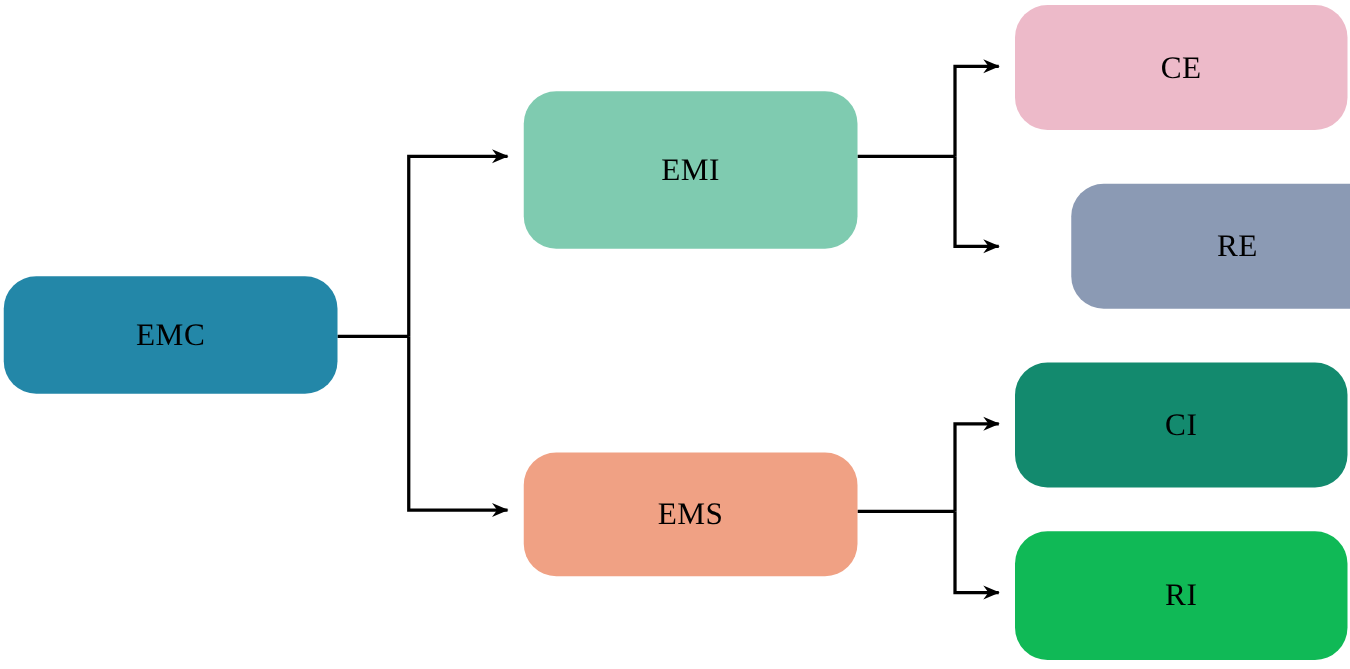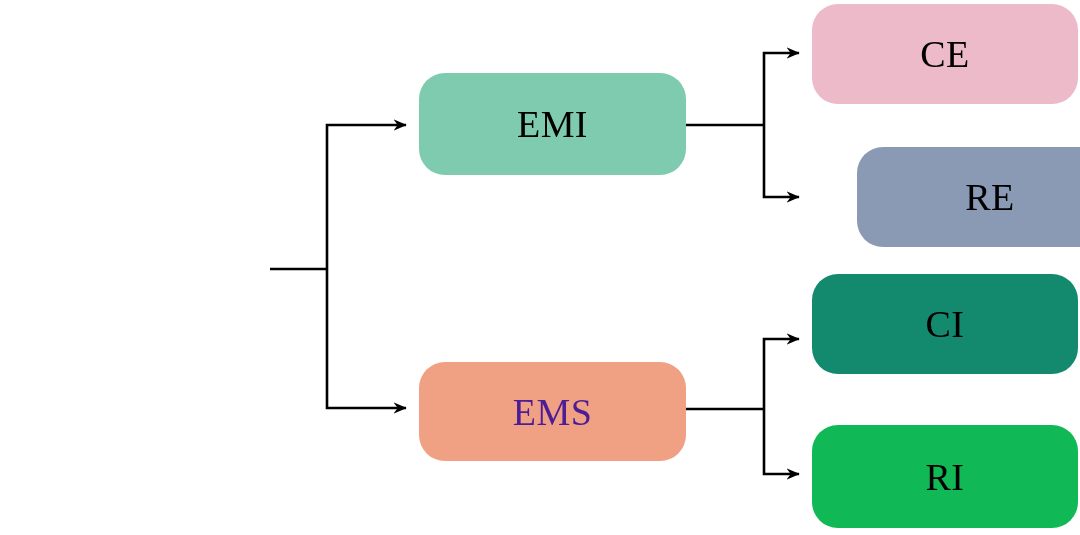--- a/index.html
+++ b/index.html
@@ -28,21 +28,21 @@
   }
   .node {
     position: absolute;
     box-sizing: border-box;
     border-radius: 26px;
     display: flex;
     align-items: center;
     justify-content: center;
     color: #000000;
     font-family: "Liberation Serif", serif;
-    font-size: 38px;
+    font-size: 25px;
     font-weight: 400;
     letter-spacing: 0.4px;
     line-height: 1;
     user-select: none;
   }
   .node-label {
     display: block;
     text-align: center;
   }
 </style>
@@ -64,38 +64,41 @@
 
     <path d="M 686,125 L 764,125" fill="none" stroke="#000000" stroke-width="2.6"></path>
     <path d="M 764,125 L 764,53 L 799,53" fill="none" stroke="#000000" stroke-width="2.6" marker-end="url(#stealth-arrow)"></path>
     <path d="M 764,125 L 764,197 L 799,197" fill="none" stroke="#000000" stroke-width="2.6" marker-end="url(#stealth-arrow)"></path>
 
     <path d="M 686,409 L 764,409" fill="none" stroke="#000000" stroke-width="2.6"></path>
     <path d="M 764,409 L 764,339 L 799,339" fill="none" stroke="#000000" stroke-width="2.6" marker-end="url(#stealth-arrow)"></path>
     <path d="M 764,409 L 764,474 L 799,474" fill="none" stroke="#000000" stroke-width="2.6" marker-end="url(#stealth-arrow)"></path>
   </svg>
 
+  <div class="node" style="left: 3px; top: 221px; width: 267px; height: 94px; background: rgb(35, 135, 168); color: rgb(0, 0, 0);">
+    <span class="node-label">EMC</span>
+  </div>
 
-  <div class="node" style="left: 419px; top: 73px; width: 267px; height: 102px; background: rgb(127, 203, 176); color: rgb(0, 0, 0); align-items: center;">
+  <div class="node" style="left: 419px; top: 73px; width: 267px; height: 126px; background: rgb(127, 203, 176); color: rgb(0, 0, 0); align-items: center;">
     <span class="node-label">EMI</span>
   </div>
 
-  <div class="node" style="left: 419px; top: 362px; width: 267px; height: 99px; background: rgb(240, 161, 132); color: #4c1d95;">
+  <div class="node" style="left: 419px; top: 362px; width: 267px; height: 99px; background: rgb(240, 161, 132); color: #000000;">
     <span class="node-label">EMS</span>
   </div>
 
   <div class="node" style="left: 812px; top: 4px; width: 266px; height: 100px; background: rgb(237, 186, 201); color: rgb(0, 0, 0);">
     <span class="node-label">CE</span>
   </div>
 
   <div class="node" style="left: 812px; top: 147px; width: 266px; height: 100px; background: rgb(139, 154, 180); color: rgb(0, 0, 0); margin-left: 45px;">
     <span class="node-label">RE</span>
   </div>
 
-  <div class="node" style="left: 812px; top: 274px; width: 266px; height: 100px; background: rgb(19, 138, 110); color: rgb(0, 0, 0);">
+  <div class="node" style="left: 812px; top: 290px; width: 266px; height: 100px; background: rgb(19, 138, 110); color: rgb(0, 0, 0);">
     <span class="node-label">CI</span>
   </div>
 
   <div class="node" style="left: 812px; top: 425px; width: 266px; height: 103px; background: rgb(16, 185, 86); color: rgb(0, 0, 0);">
     <span class="node-label">RI</span>
   </div>
 
 </div>
 
 </body></html>

